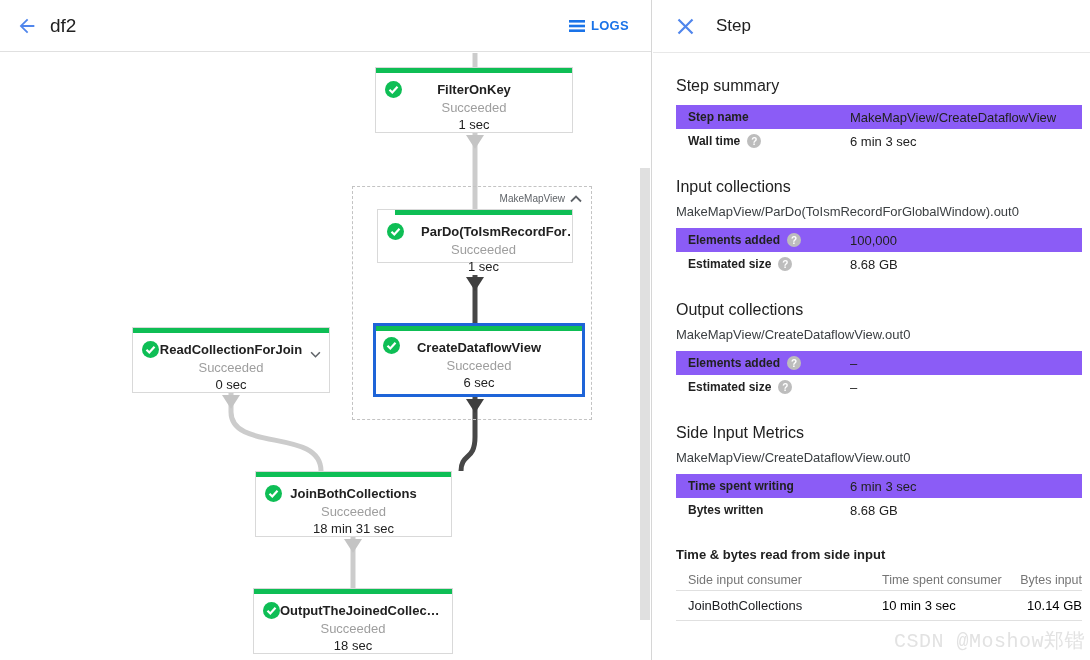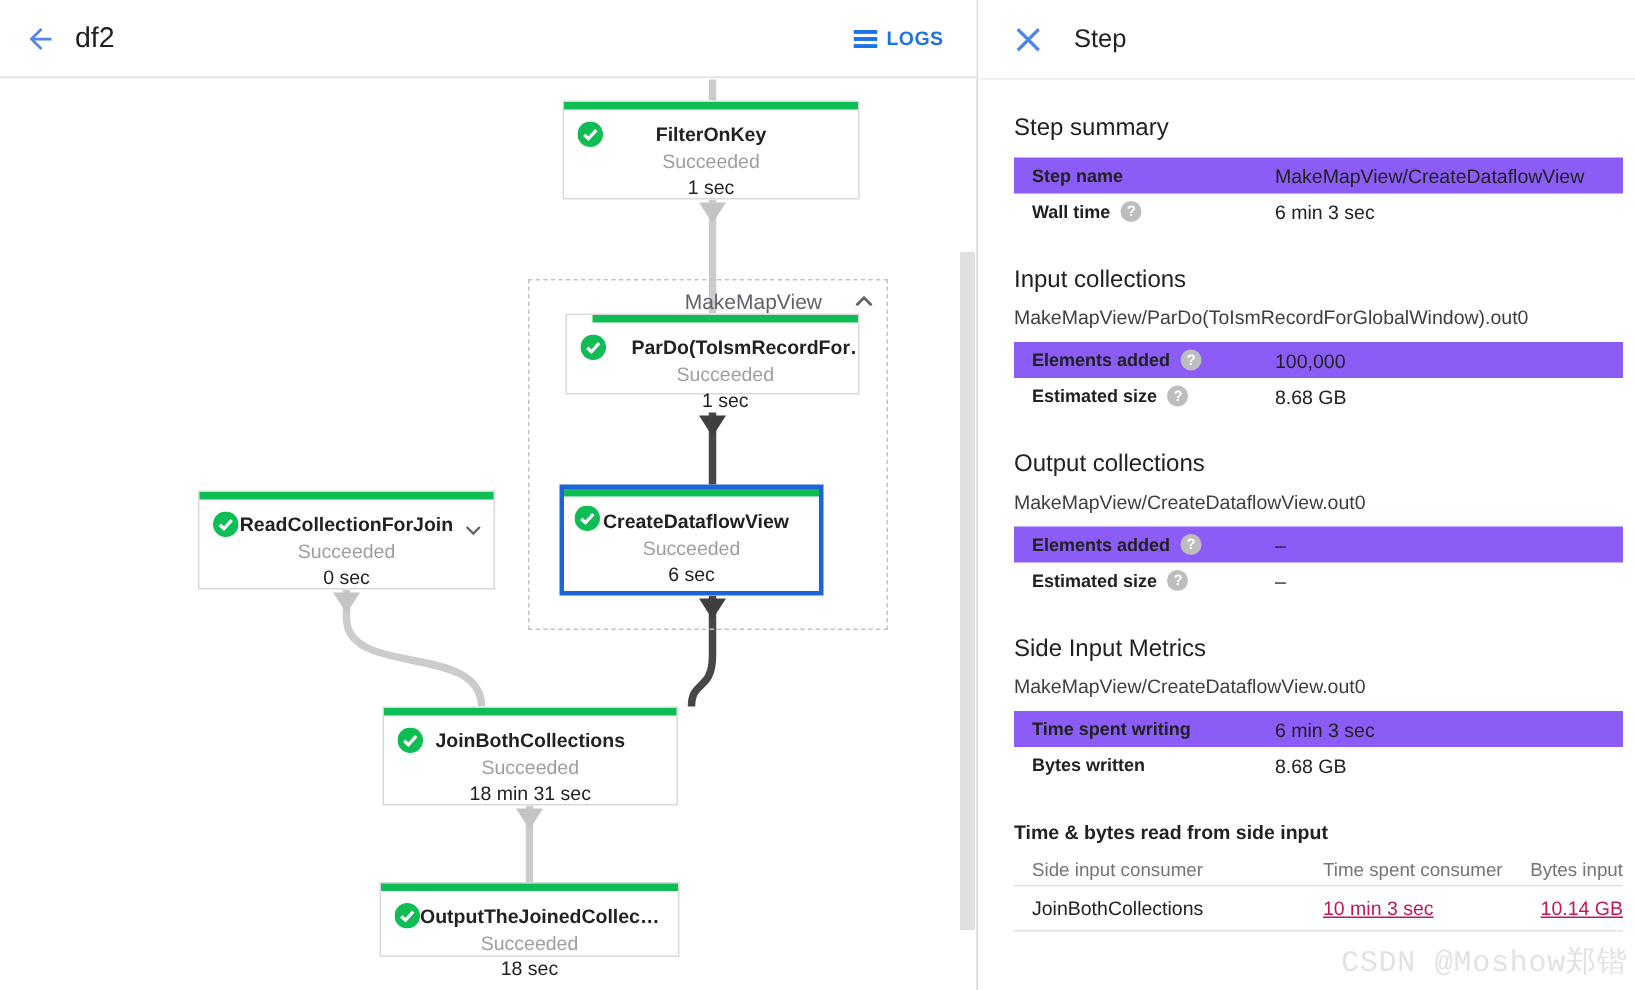--- a/index.html
+++ b/index.html
@@ -12,37 +12,37 @@
   .graph-header { position:absolute; left:0; top:0; width:100%; height:52px; background:#fff; border-bottom:1px solid #e0e0e0; display:flex; align-items:center; z-index:10; }
   .back-btn { margin-left:10px; width:34px; height:34px; display:flex; align-items:center; justify-content:center; cursor:pointer; }
   .job-title { margin-left:6px; font-size:19px; color:#212121; }
   .header-spacer { flex:1; }
   .logs-btn { display:flex; align-items:center; gap:6px; margin-right:22px; color:#1a73e8; font-weight:bold; font-size:13px; letter-spacing:.3px; cursor:pointer; }
 
   .graph-canvas { position:absolute; left:0; top:0; width:652px; height:660px; }
   .edges { position:absolute; left:0; top:0; z-index:1; pointer-events:none; }
 
   .group-box { position:absolute; left:352px; top:186px; width:240px; height:234px; border:1px dashed #c3c3c3; z-index:2; background:transparent; }
-  .group-label { position:absolute; top:6px; right:9px; display:flex; align-items:center; gap:22px; font-size:14px; color:#5f6368; cursor:pointer; }
+  .group-label { position:absolute; top:6px; right:9px; display:flex; align-items:center; gap:5px; font-size:10px; color:#5f6368; cursor:pointer; }
 
   .node { position:absolute; background:#fff; border:1px solid #d9d9d9; text-align:center; z-index:3; cursor:pointer; }
   .node .bar { height:5px; background:#0ebe55; }
   .node .title { font-size:13px; font-weight:bold; color:#212121; margin-top:9px; padding:0 26px; white-space:nowrap; overflow:hidden; }
   .node .status { font-size:13px; color:#9e9e9e; margin-top:3px; }
   .node .time { font-size:13px; color:#212121; margin-top:2px; }
   .check { position:absolute; left:9px; top:13px; }
   .node-chevron { position:absolute; right:8px; top:16px; cursor:pointer; }
 
   .n-filter { left:375px; top:67px;  width:198px; height:66px; }
   .n-pardo  { left:377px; top:209px; width:196px; height:54px;padding-left:17px; }
-  .n-cdv    { left:373px; top:323px; width:176px; height:74px; border:3px solid #1e64d8; }
+  .n-cdv    { left:373px; top:323px; width:212px; height:74px; border:3px solid #1e64d8; }
   .n-cdv .check { left:7px; top:11px; }
   .n-read   { left:132px; top:327px; width:198px; height:66px; }
   .n-join   { left:255px; top:471px; width:197px; height:66px; }
-  .n-out    { left:253px; top:588px; width:200px; height:50px; }
+  .n-out    { left:253px; top:588px; width:200px; height:66px; }
 
   .scroll-thumb { position:absolute; left:640px; top:168px; width:10px; height:452px; background:#e0e0e0; z-index:11; cursor:pointer; }
 
   
   .detail-panel { position:absolute; left:653px; top:0; width:437px; height:660px; background:#fff; }
   .detail-header { height:53px; border-bottom:1px solid #e8e8e8; display:flex; align-items:center; }
   .close-btn { margin-left:17px; width:30px; height:30px; display:flex; align-items:center; justify-content:center; cursor:pointer; }
   .panel-title { margin-left:16px; font-size:17px; color:#212121; }
 
   .detail-body { padding:24px 8px 0 23px; }
@@ -54,21 +54,21 @@
   .kv-label { width:162px; font-size:12px; font-weight:bold; color:#212121; display:flex; align-items:center; gap:7px; }
   .help-badge { width:14px; height:14px; border-radius:50%; background:#bdbdbd; color:#fff; font-size:10px; font-weight:bold; display:inline-flex; align-items:center; justify-content:center; cursor:pointer; }
   .kv-value { font-size:13px; color:#212121; }
 
   .tbl-heading { font-size:13px; font-weight:bold; color:#212121; margin-bottom:7px; }
   .tbl { width:100%; }
   .tbl-hrow, .tbl-drow { display:grid; grid-template-columns:1fr 122px 78px; align-items:center; padding-left:12px; }
   .tbl-hrow { height:22px; font-size:12.5px; color:#757575; border-bottom:1px solid #e0e0e0; }
   .tbl-drow { height:30px; font-size:13px; border-bottom:1px solid #e0e0e0; }
   .tbl-drow .c0 { color:#202124; }
-  .tbl-drow .c1, .tbl-drow .c2 { color:#be185d;text-decoration:underline; }
+  .tbl-drow .c1, .tbl-drow .c2 { color:#000000; }
   .col-r { text-align:right; }
 
   .watermark { position:absolute; right:5px; bottom:6px; font-size:20px; color:#e2e2e2; z-index:20; letter-spacing:.5px;font-family:Liberation Mono, monospace; }
 </style>
 </head>
 <body>
 
 <div class="app">
 
   <div class="graph-panel">

